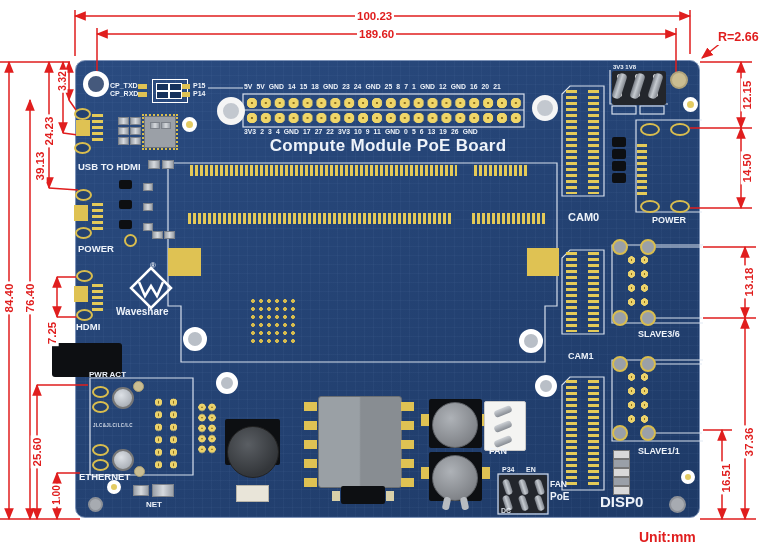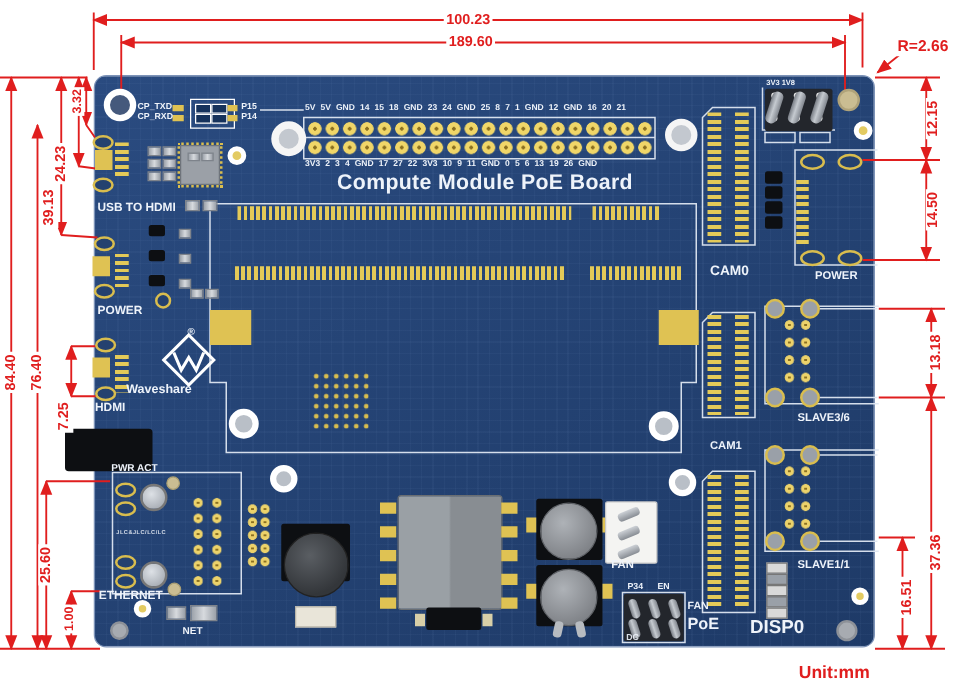--- a/index.html
+++ b/index.html
@@ -275,33 +275,33 @@
   <div class="lbl" style="left:110px;top:90px;font-size:7px">CP_RXD</div>
   <div class="lbl" style="left:193px;top:82px;font-size:7px">P15</div>
   <div class="lbl" style="left:193px;top:90px;font-size:7px">P14</div>
   <div class="lbl" style="left:78px;top:162px;font-size:9.5px">USB TO HDMI</div>
   <div class="lbl" style="left:78px;top:244px;font-size:9.5px">POWER</div>
   <div class="lbl" style="left:76px;top:322px;font-size:9.5px">HDMI</div>
   <div class="lbl" style="left:89px;top:371px;font-size:8px">PWR ACT</div>
   <div class="lbl" style="left:93px;top:424px;font-size:4.5px;letter-spacing:.4px;opacity:.85">JLC&amp;JLC/LC/LC</div>
   <div class="lbl" style="left:79px;top:472px;font-size:9.5px">ETHERNET</div>
   <div class="lbl" style="left:146px;top:501px;font-size:8px">NET</div>
-  <div class="lbl" style="left:101px;top:307px;font-size:10px">Waveshare</div>
+  <div class="lbl" style="left:116px;top:307px;font-size:10px">Waveshare</div>
   <div class="lbl" style="left:150px;top:262px;font-size:8px">®</div>
   <div class="lbl" style="left:568px;top:212px;font-size:11px">CAM0</div>
   <div class="lbl" style="left:568px;top:352px;font-size:9px">CAM1</div>
   <div class="lbl" style="left:600px;top:494px;font-size:15px">DISP0</div>
   <div class="lbl" style="left:652px;top:216px;font-size:9px">POWER</div>
   <div class="lbl" style="left:638px;top:330px;font-size:9px">SLAVE3/6</div>
   <div class="lbl" style="left:638px;top:447px;font-size:9px">SLAVE1/1</div>
   <div class="lbl" style="left:489px;top:447px;font-size:9px">FAN</div>
   <div class="lbl" style="left:502px;top:466px;font-size:7px">P34</div>
   <div class="lbl" style="left:526px;top:466px;font-size:7px">EN</div>
   <div class="lbl" style="left:550px;top:480px;font-size:8.5px">FAN</div>
-  <div class="lbl" style="left:550px;top:492px;font-size:13px">PoE</div>
+  <div class="lbl" style="left:550px;top:492px;font-size:10px">PoE</div>
   <div class="lbl" style="left:501px;top:507px;font-size:7px;opacity:.9">DC</div>
 
   <div class="dim" style="left:355px;top:10px">100.23</div>
   <div class="dim" style="left:357px;top:28px">189.60</div>
   <div class="dim" style="left:716px;top:31px;font-size:12.5px">R=2.66</div>
   <div class="dim dimv" style="left:747px;top:95px">12.15</div>
   <div class="dim dimv" style="left:747px;top:168px">14.50</div>
   <div class="dim dimv" style="left:749px;top:282px">13.18</div>
   <div class="dim dimv" style="left:749px;top:442px">37.36</div>
   <div class="dim dimv" style="left:726px;top:478px">16.51</div>

